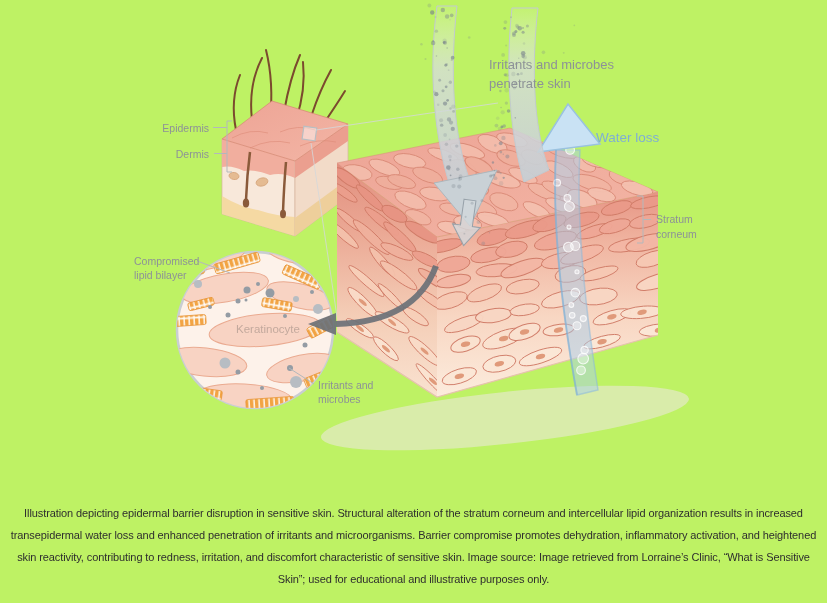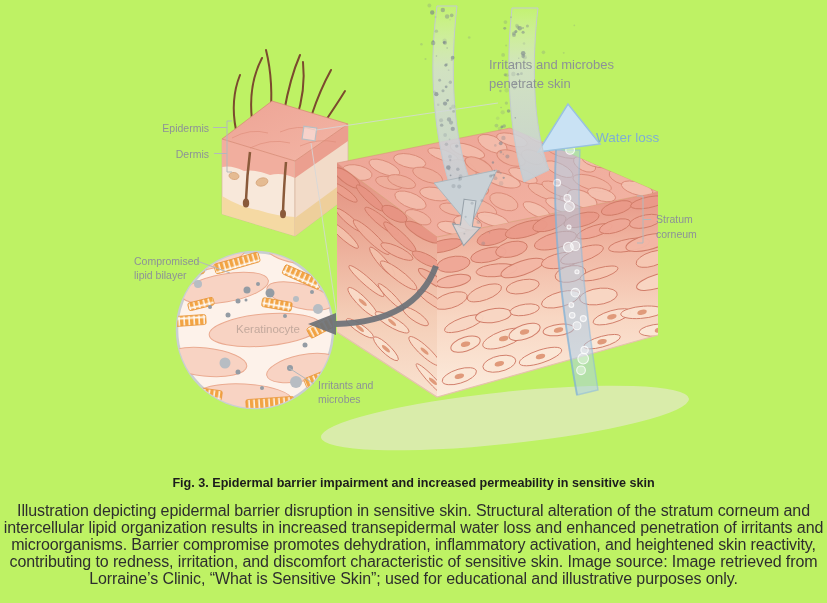--- a/index.html
+++ b/index.html
@@ -2,21 +2,21 @@
 <html><head>
 <meta charset="utf-8">
 <style>
   html,body{margin:0;padding:0;background:#fff;overflow:hidden;}
   body{width:827px;height:603px;font-family:"Liberation Sans",sans-serif;}
   .page{position:relative;width:827px;height:603px;background:#bef264;}
   svg.illus{position:absolute;top:0;left:0;}
   .caption{position:absolute;top:476px;left:0;width:827px;text-align:center;
            font-size:12.6px;font-weight:bold;color:#1c1c1c;}
   .desc{position:absolute;top:502px;left:3px;width:821px;text-align:center;
-        font-size:16px;line-height:17px;color:#2e2e2e;letter-spacing:-0.1px;}
+        font-size:11px;line-height:22px;color:#2e2e2e;letter-spacing:-0.1px;}
   
   text{font-family:"Liberation Sans",sans-serif;}
   .lbl{font-size:10.5px;fill:#8d9297;}
   .lbl-lg{font-size:13px;fill:#8d9297;}
   .water{font-size:13.5px;fill:#7fafd3;}
   .kera{font-size:11.5px;fill:#c3a99d;}
   .ptr{stroke:#b3b8bc;stroke-width:1;fill:none;}
 </style>
 </head>
 <body>
@@ -493,16 +493,15 @@
     <text class="lbl" x="134" y="279">lipid bilayer</text>
 
     <text class="kera" x="268" y="333" text-anchor="middle">Keratinocyte</text>
 
     <line class="ptr" x1="289" y1="368" x2="314" y2="384" stroke="#9aa0a6"></line>
     <text class="lbl" x="318" y="389">Irritants and</text>
     <text class="lbl" x="318" y="403">microbes</text>
   </g>
 </svg>
 
-<div class="caption">Fig. 3. Epidermal barrier impairment and increased permeability in sensitive skin</div>
 <div class="desc">Illustration depicting epidermal barrier disruption in sensitive skin. Structural alteration of the stratum corneum and intercellular lipid organization results in increased transepidermal water loss and enhanced penetration of irritants and microorganisms. Barrier compromise promotes dehydration, inflammatory activation, and heightened skin reactivity, contributing to redness, irritation, and discomfort characteristic of sensitive skin. Image source: Image retrieved from Lorraine’s Clinic, “What is Sensitive Skin”; used for educational and illustrative purposes only.</div>
 
 </div>
 
 </body></html>

